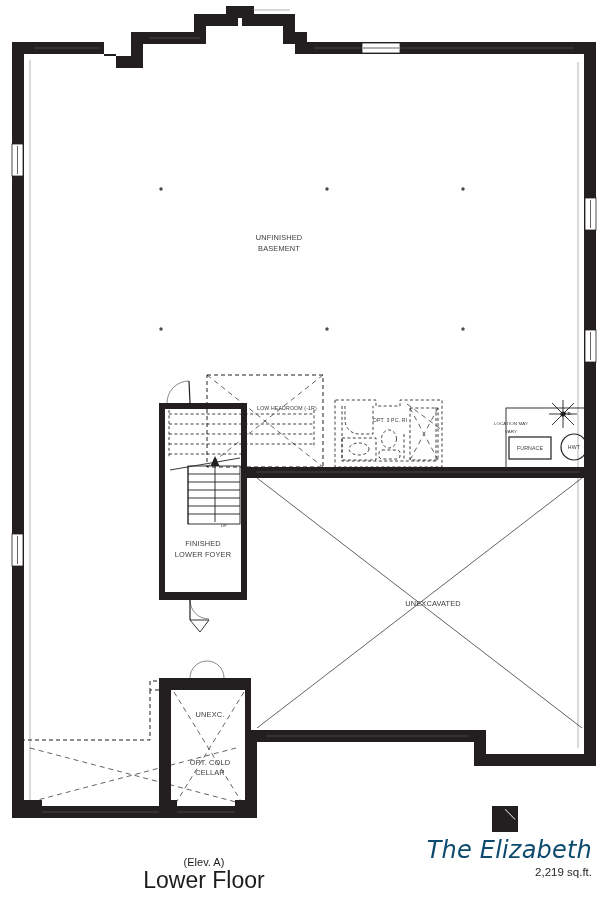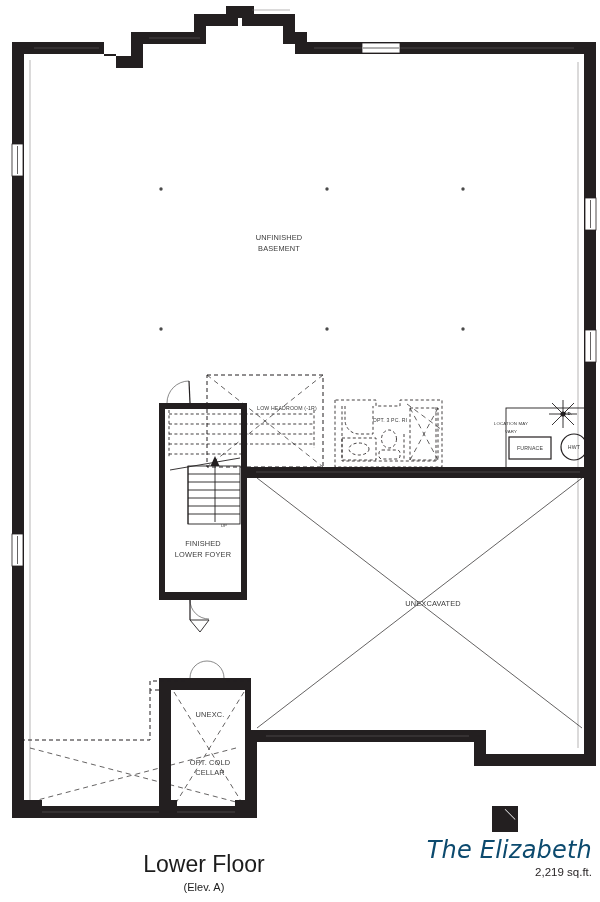--- a/index.html
+++ b/index.html
@@ -439,19 +439,19 @@
 
   <div id="title-block">
 
     <div id="brand-area">
       <div id="brand-logo"></div>
       <div id="brand-name">The Elizabeth</div>
       <div id="brand-area-sqft">2,219 sq.ft.</div>
     </div>
 
     <div id="plan-title-area">
+      <div id="plan-elev">(Elev. A)</div>
       <div id="plan-title">Lower Floor</div>
-      <div id="plan-elev">(Elev. A)</div>
     </div>
 
   </div>
 
 </div>
 
 </body></html>

